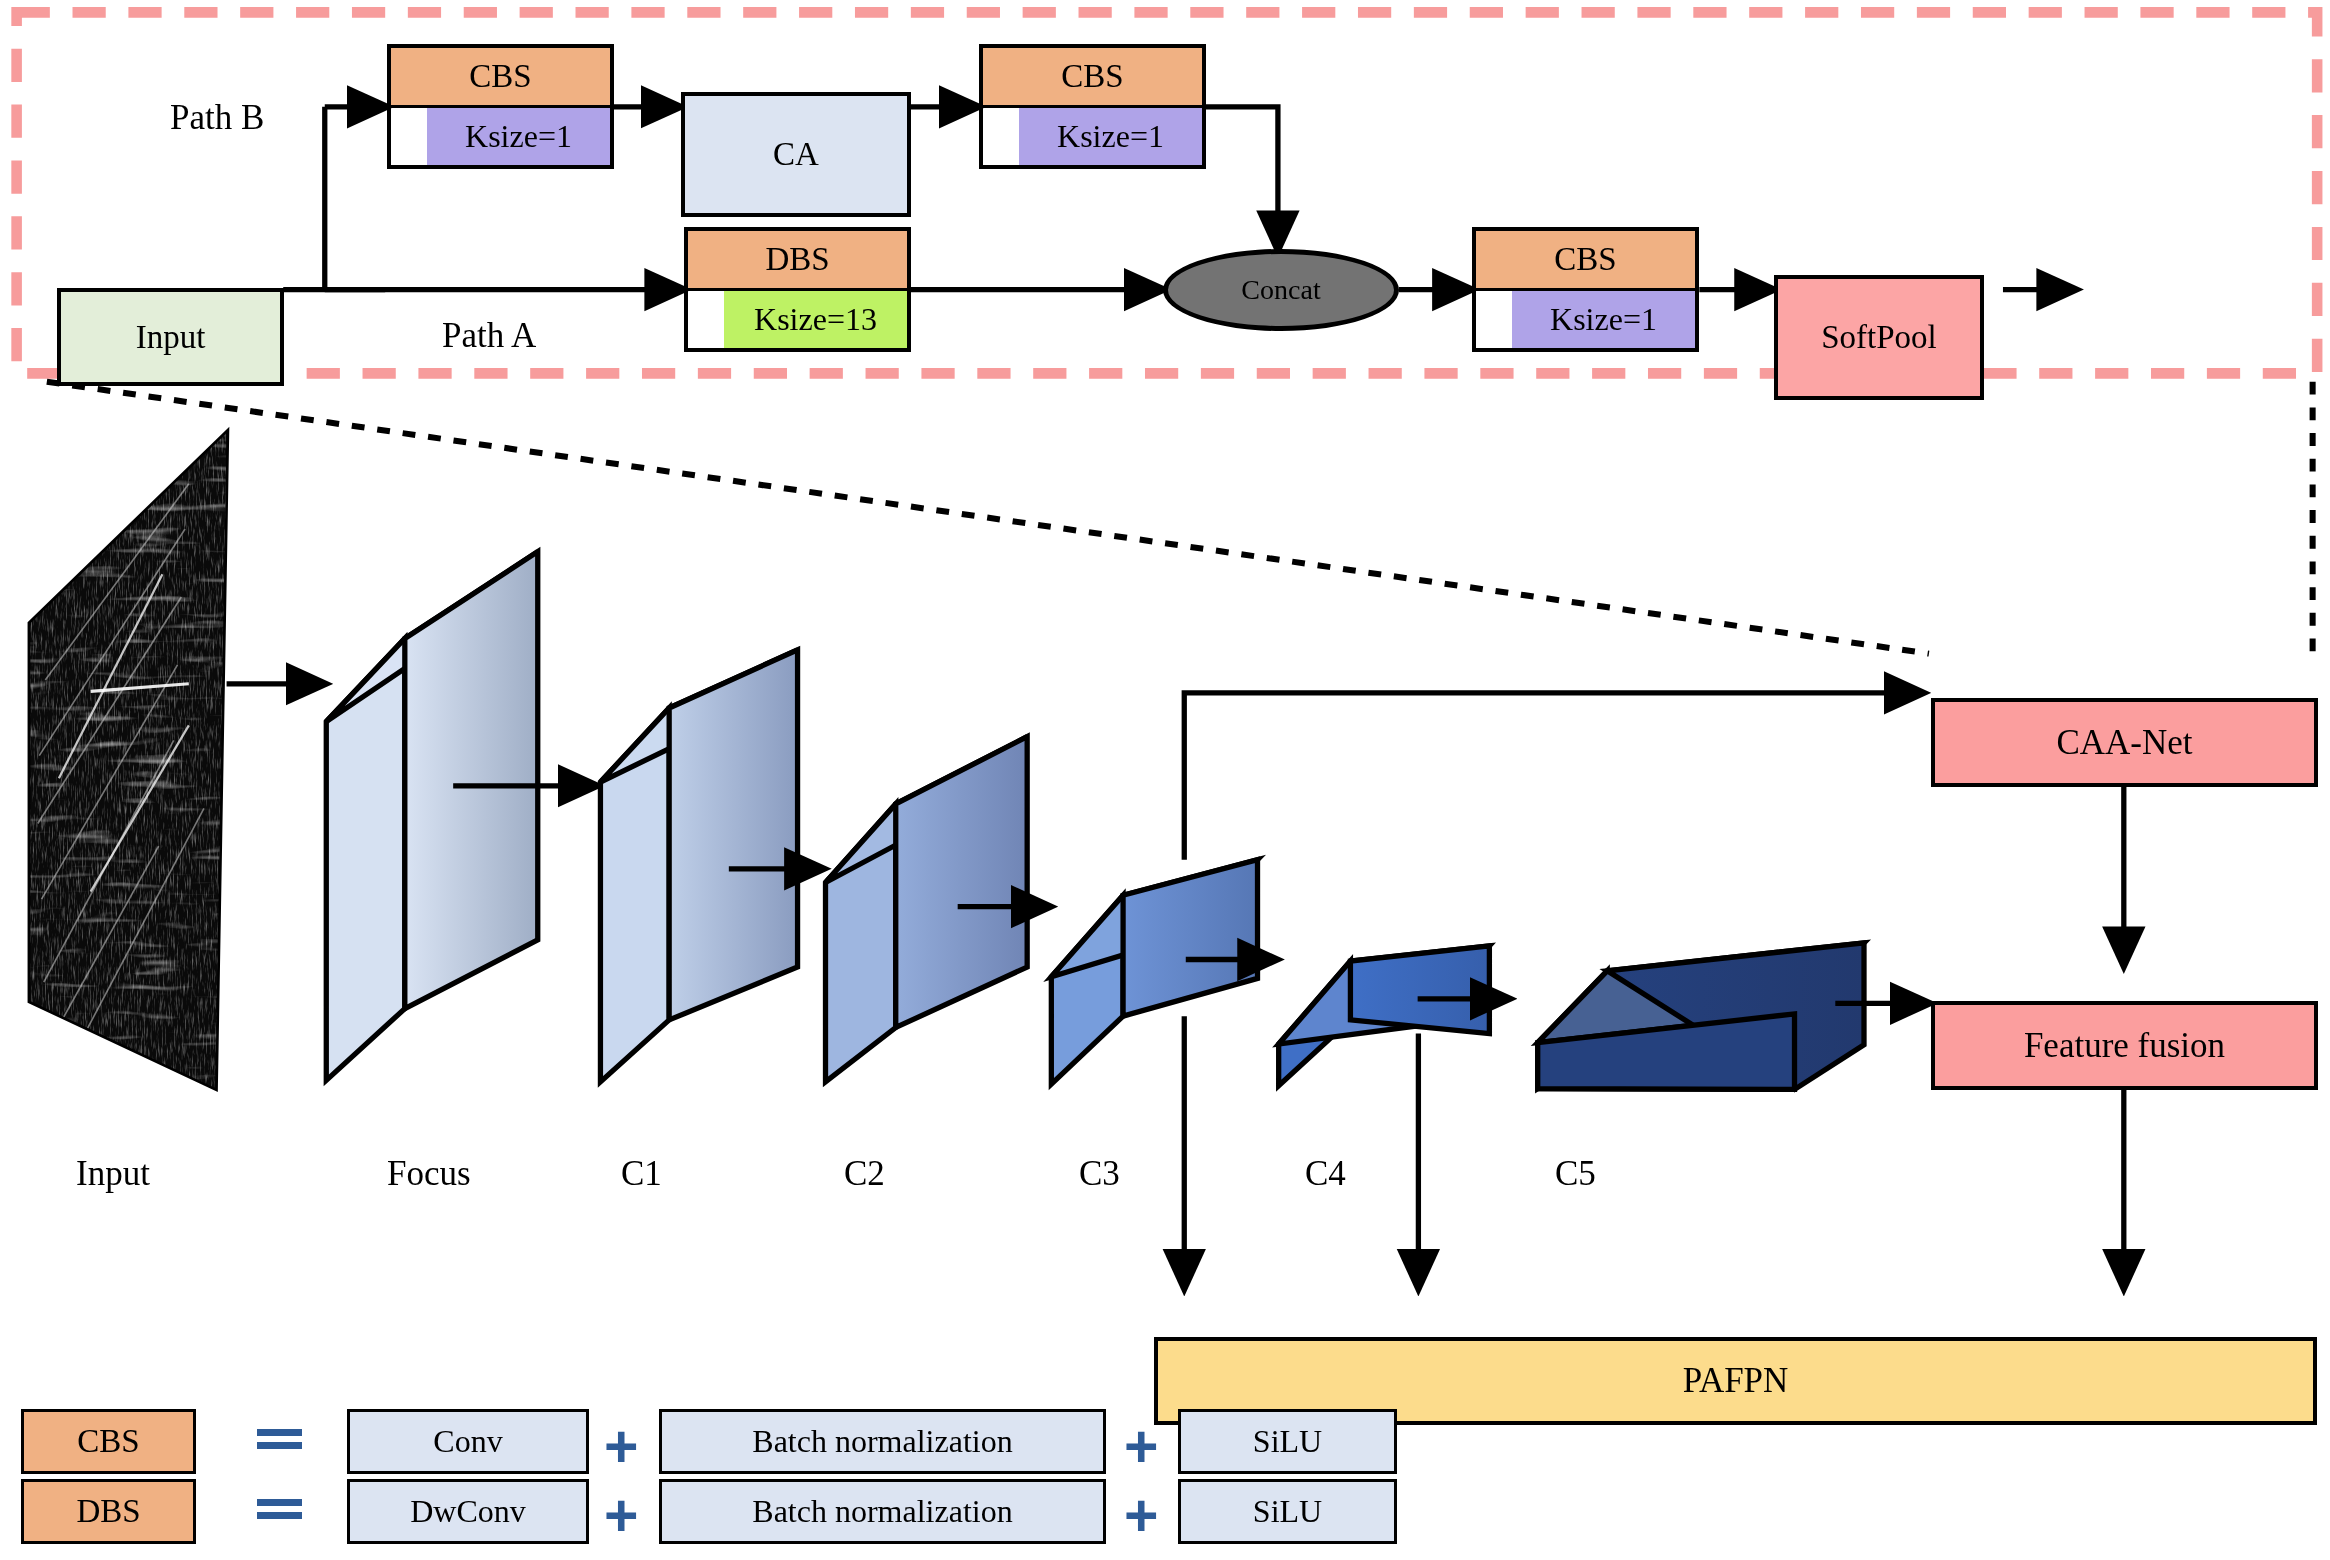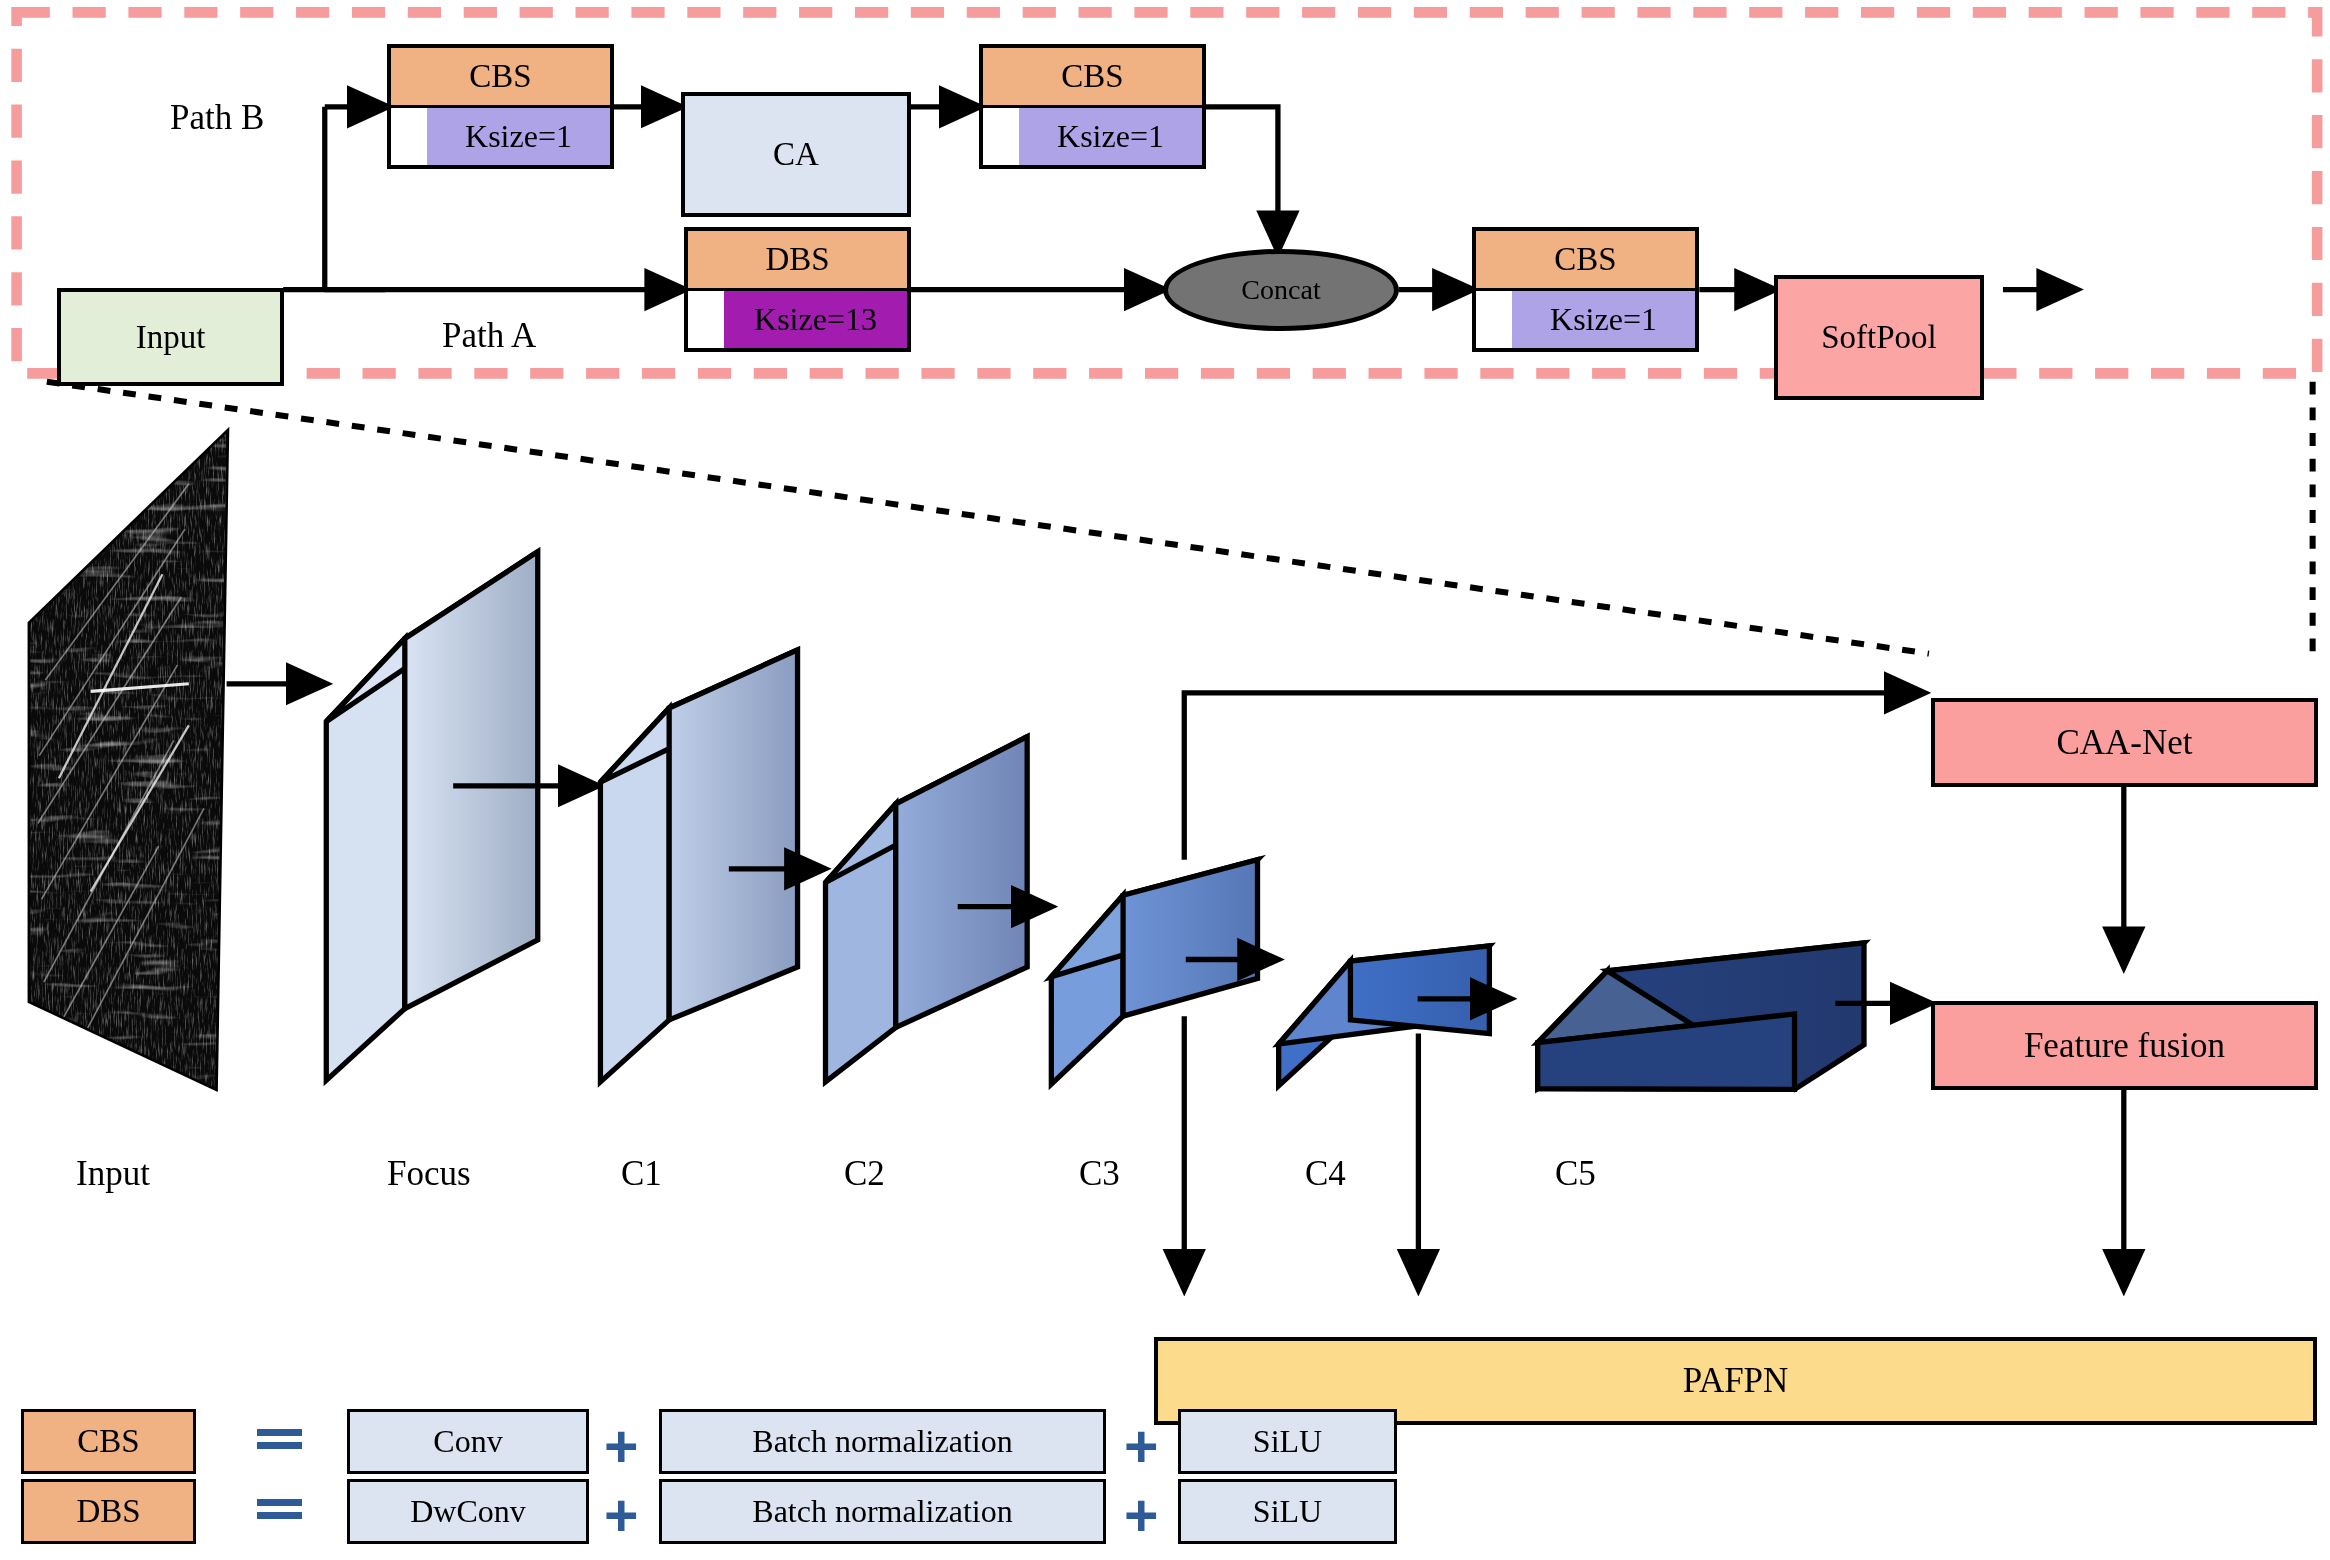--- a/index.html
+++ b/index.html
@@ -216,21 +216,21 @@
     </div>
     <div class="bot" style="background:#AFA3E8;font-size:32px;">
       <span>Ksize=1</span>
     </div>
   </div>
 
   <div class="split" style="left:684px;top:227px;width:227px;height:125px;">
     <div class="top" style="background:#F0B183;font-size:33px;">
       <span>DBS</span>
     </div>
-    <div class="bot" style="background:#a21caf;font-size:32px;">
+    <div class="bot" style="background:#bef264;font-size:32px;">
       <span>Ksize=13</span>
     </div>
   </div>
 
   <div class="ellipse" style="left:1163px;top:249px;width:236px;height:82px;background:#737373;font-size:28px;">
     <span>Concat</span>
   </div>
 
   <div class="split" style="left:1472px;top:227px;width:227px;height:125px;">
     <div class="top" style="background:#F0B183;font-size:33px;">

